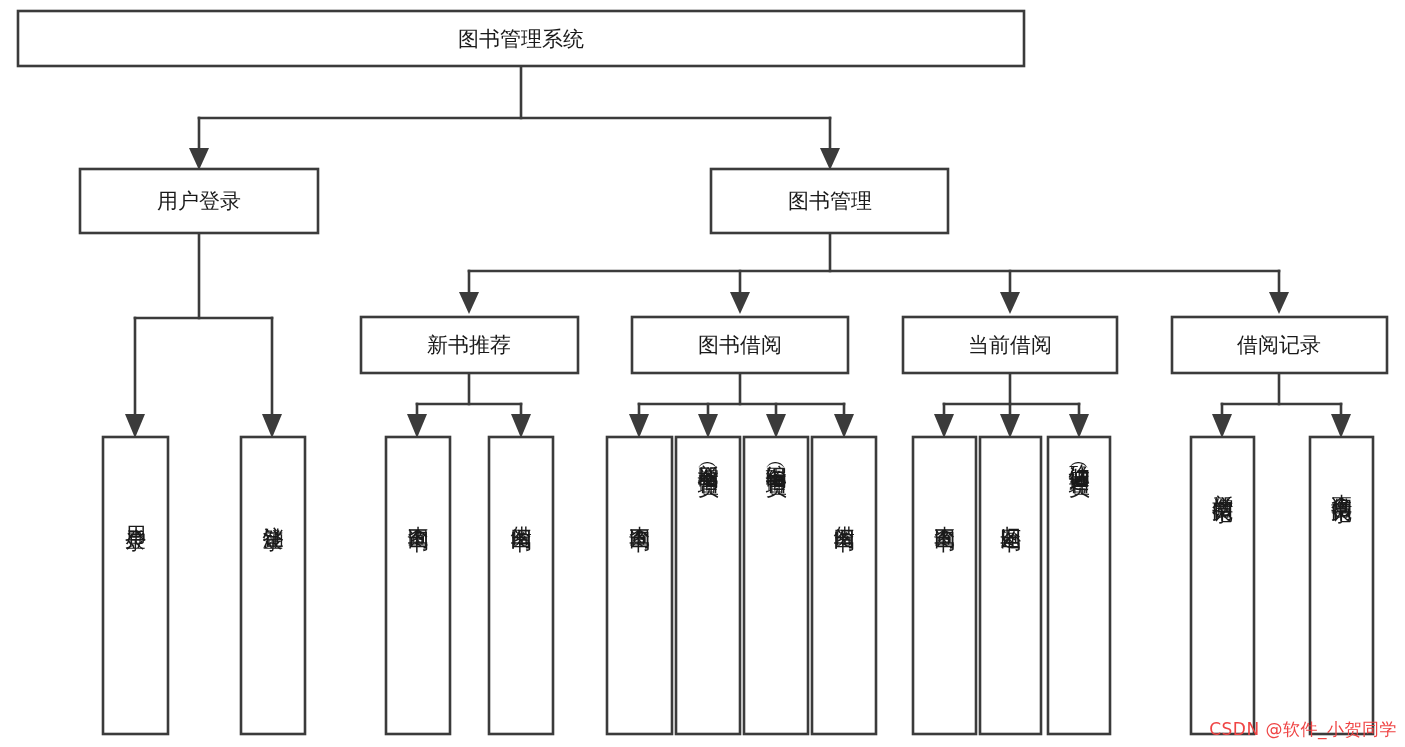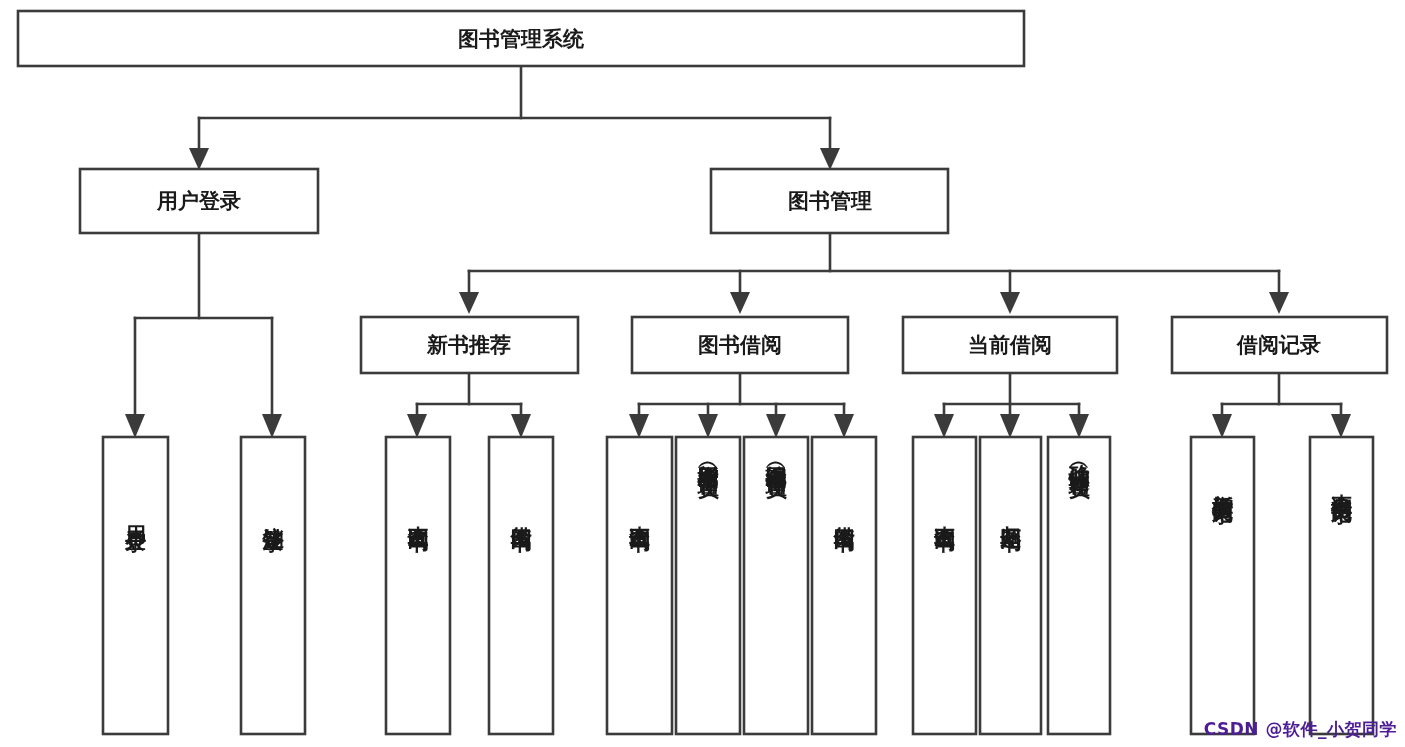--- a/index.html
+++ b/index.html
@@ -9,21 +9,20 @@
   }
   body {
     font-family: "DejaVu Sans", "Liberation Sans", sans-serif;
   }
   #diagram-root {
     position: relative;
     width: 1405px;
     height: 747px;
     background: #ffffff;
     overflow: hidden;
-    font-weight: bold;
   }
   svg#tree-svg {
     position: absolute;
     left: 0;
     top: 0;
     width: 1405px;
     height: 747px;
   }
   .node-box {
     fill: #ffffff;
@@ -63,21 +62,21 @@
     color: #1a1a1a;
     letter-spacing: 2px;
     white-space: nowrap;
   }
   .watermark {
     position: absolute;
     right: 8px;
     bottom: 6px;
     font-family: "DejaVu Sans", "Liberation Sans", sans-serif;
     font-size: 17px;
-    color: #4c1d95;
+    color: #ef4444;
     letter-spacing: 0.5px;
     user-select: none;
   }
 </style>
 </head>
 <body>
 
 <div id="diagram-root">
 
   <svg id="tree-svg" viewBox="0 0 1405 747">

